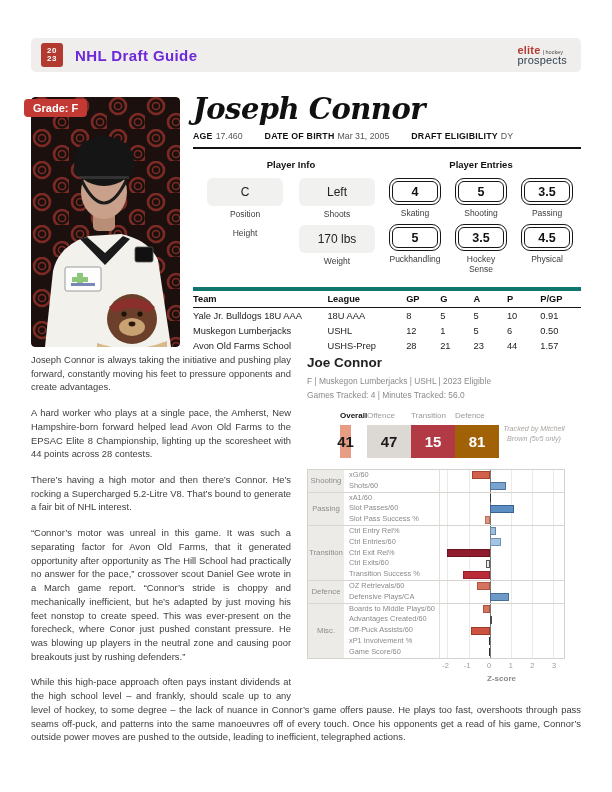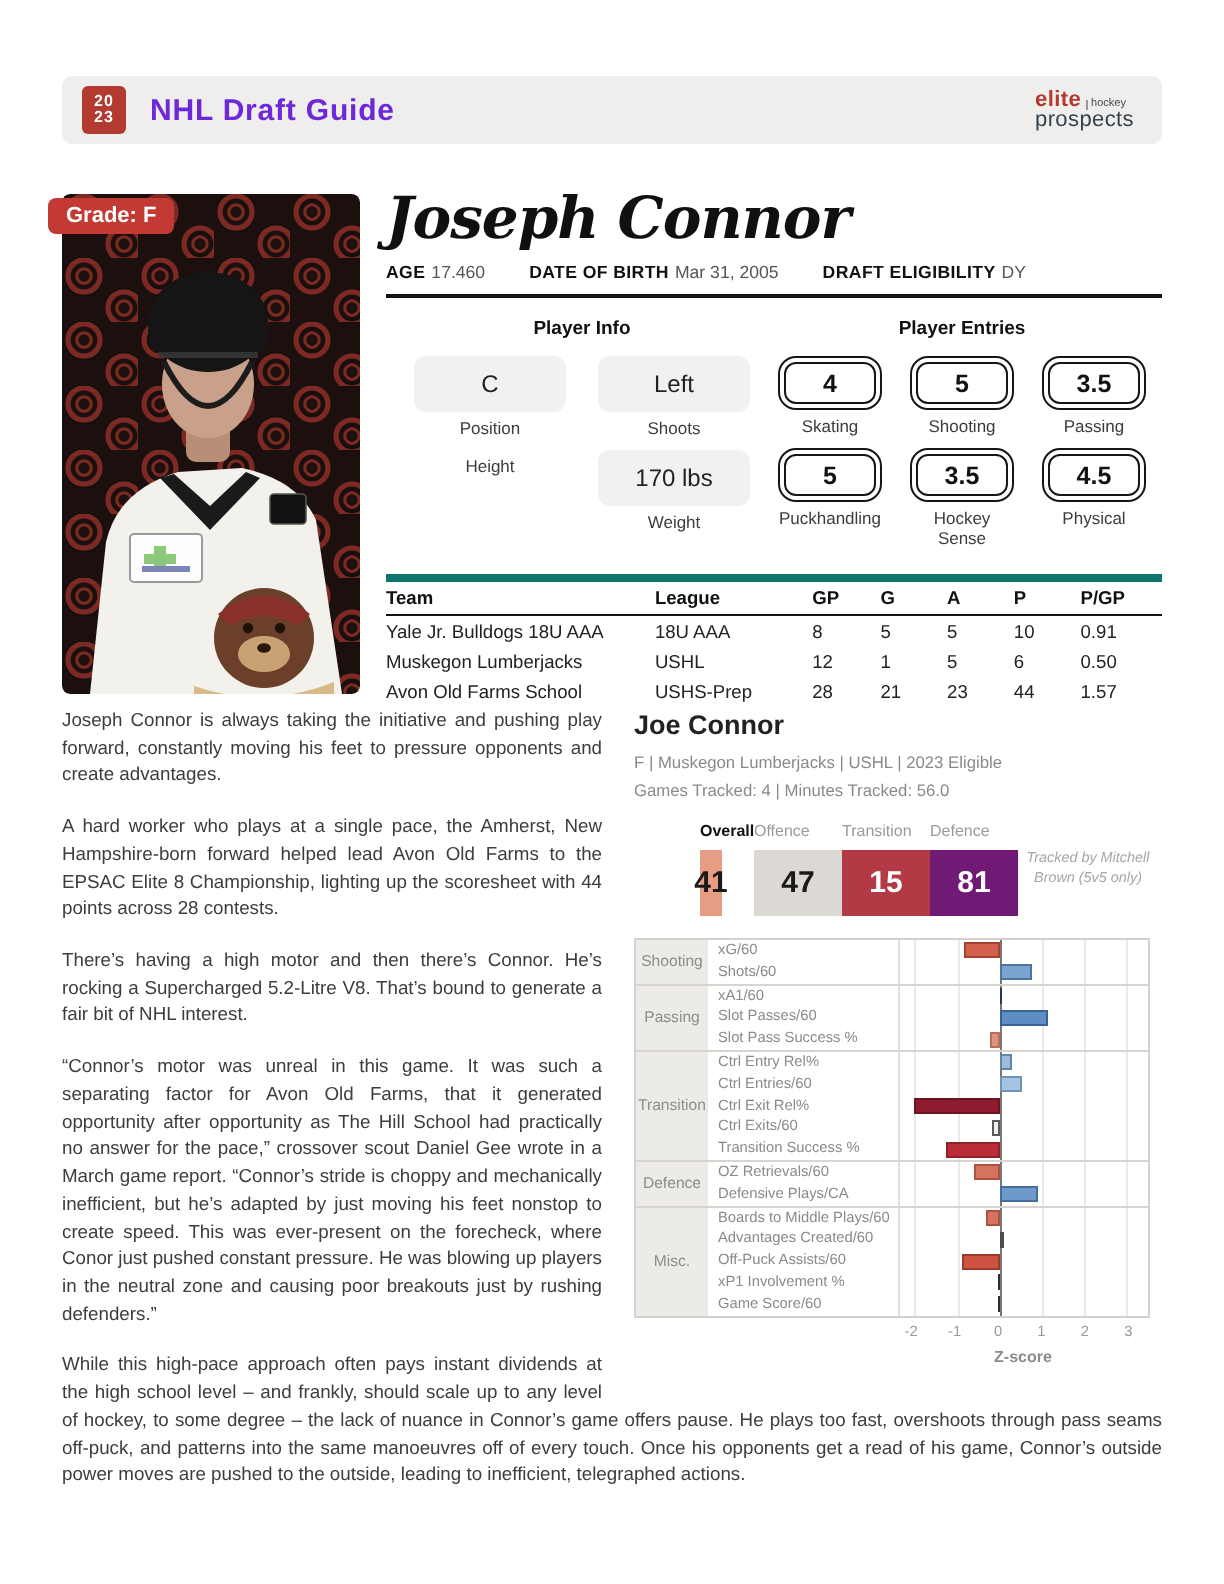--- a/index.html
+++ b/index.html
@@ -47,21 +47,21 @@
   .col-team{width:158px;} .col-league{width:92px;} .col-n{width:40px;} .col-pgp{width:46px;}
 
   
   .report-head { display:flex; align-items:center; gap:9px; margin-top:20px; margin-bottom:10px; }
   .chevron-icon { display:inline-block; transform:rotate(90deg); font-size:14px; font-weight:bold; color:#141414; line-height:1; }
   .report-title { font-size:14.5px; font-weight:bold; letter-spacing:.4px; color:#111; }
   .report-body { font-size:9.4px; color:#3d3d3d; line-height:1.46; text-align:justify; }
   .report-body p { margin-bottom:12px; }
 
   
-  .chart-card { float:right; width:258px; margin:0 6px 4px 16px; font-family:"Liberation Sans", sans-serif; text-align:left; }
+  .chart-card { float:right; width:258px; margin:0 16px 4px 16px; font-family:"Liberation Sans", sans-serif; text-align:left; }
   .chart-title { font-size:13.5px; font-weight:bold; color:#222; }
   .chart-sub { font-size:8.4px; color:#8a8a8a; margin-top:3px; line-height:1.35; }
   .chart-summary { display:flex; margin-top:9px; }
   .sum-item { width:44px; }
   .sum-item.first { margin-right:16px;padding-left:33px; }
   .sum-label { font-size:8px; color:#9a9a9a; margin-bottom:3px; white-space:nowrap; }
   .sum-item.first .sum-label { color:#111; font-weight:bold; }
   .sum-box { height:33px; display:flex; align-items:center; justify-content:center; font-size:15px; font-weight:bold; }
   .sum-note { flex:1; font-size:7.2px; font-style:italic; color:#a9a5a1; text-align:center; align-self:center; line-height:1.4; padding-left:4px; }
 
@@ -281,21 +281,21 @@
           <div class="sum-item">
             <div class="sum-label">Offence</div>
             <div class="sum-box" style="background: rgb(220, 216, 212); color: rgb(26, 26, 26);">47</div>
           </div>
           <div class="sum-item">
             <div class="sum-label">Transition</div>
             <div class="sum-box" style="background: rgb(177, 58, 69); color: rgb(255, 255, 255);">15</div>
           </div>
           <div class="sum-item">
             <div class="sum-label">Defence</div>
-            <div class="sum-box" style="background: #701a75; color: rgb(255, 255, 255);">81</div>
+            <div class="sum-box" style="background: #a16207; color: rgb(255, 255, 255);">81</div>
           </div>
           <div class="sum-note">Tracked by Mitchell Brown (5v5 only)</div>
         </div>
 
       <div class="mtable">
           <div class="mgroup">
             <div class="mcat">Shooting</div>
             <div class="mrows">
               <div class="mrow">
                 <div class="mlabel">xG/60</div>

